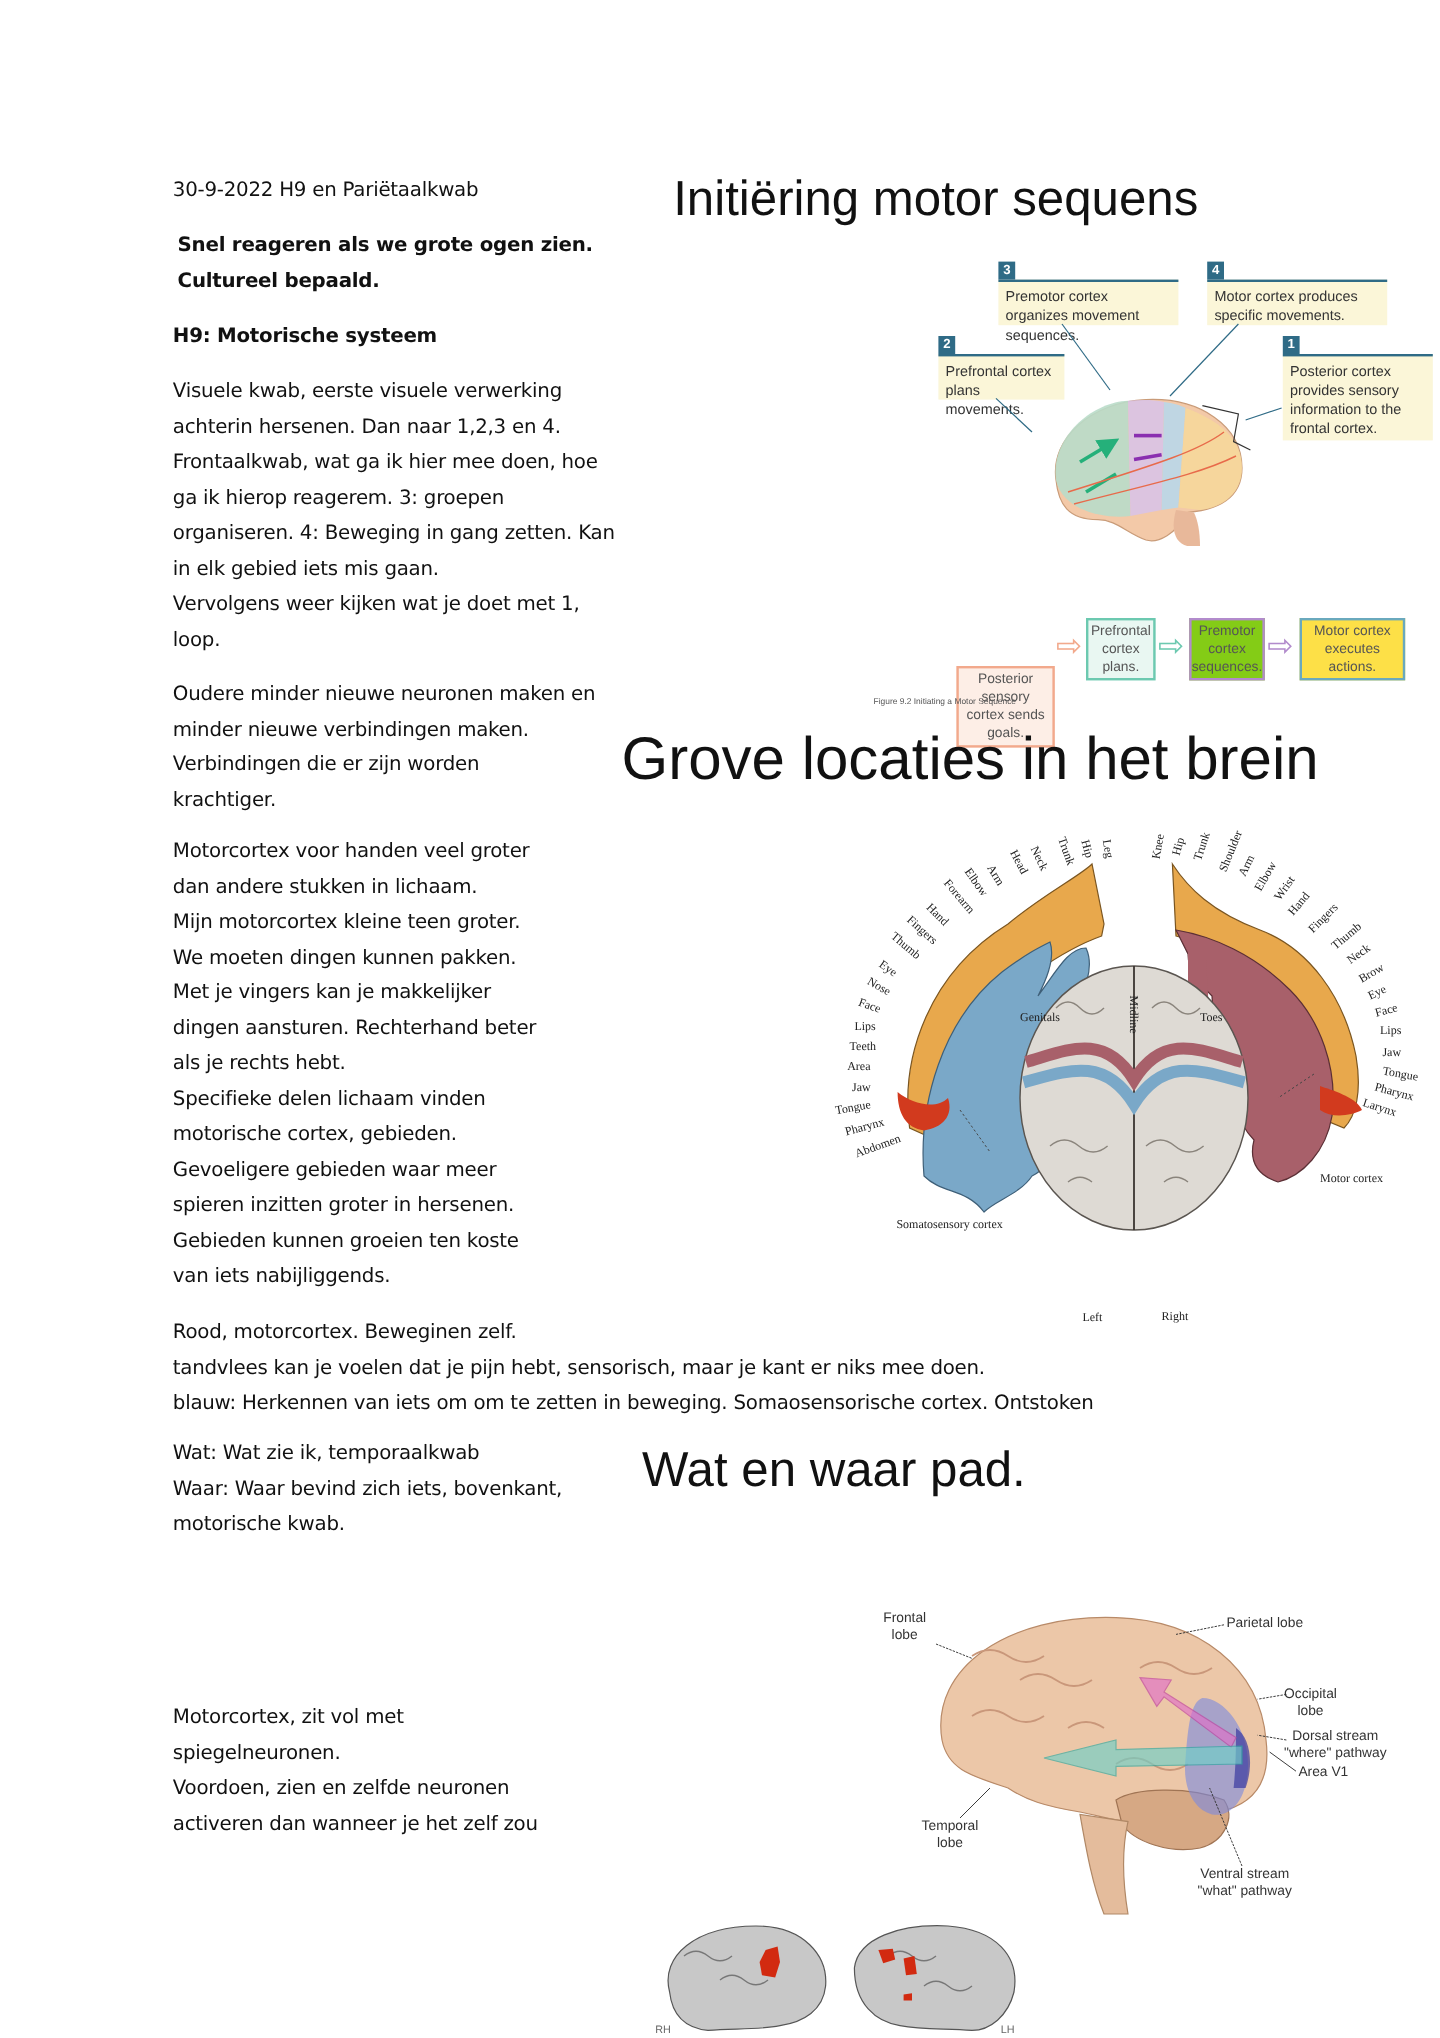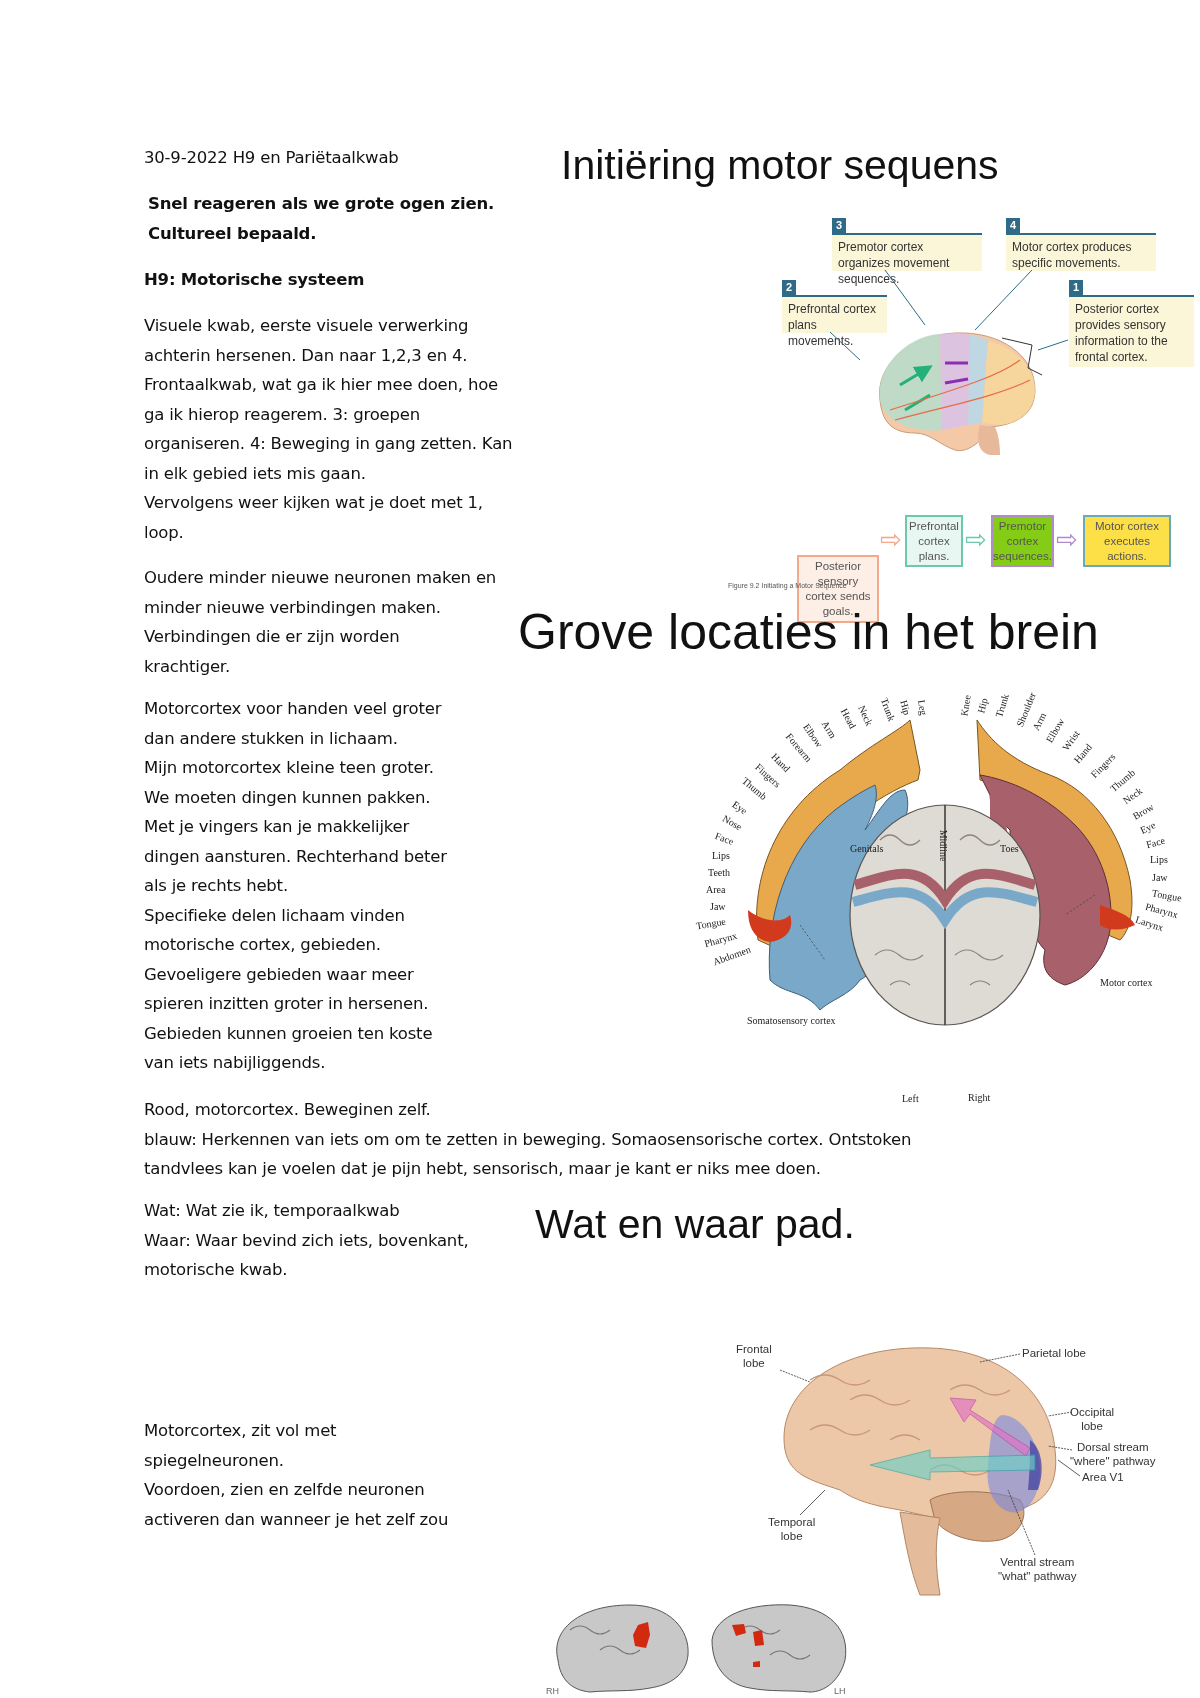--- a/index.html
+++ b/index.html
@@ -63,22 +63,22 @@
   <p>Specifieke delen lichaam vinden</p>
   <p>motorische cortex, gebieden.</p>
   <p>Gevoeligere gebieden waar meer</p>
   <p>spieren inzitten groter in hersenen.</p>
   <p>Gebieden kunnen groeien ten koste</p>
   <p>van iets nabijliggends.</p>
 </div>
 
 <div class="abs txt" style="left:144px; top:1095px; width:900px;">
   <p>Rood, motorcortex. Beweginen zelf.</p>
+  <p>tandvlees kan je voelen dat je pijn hebt, sensorisch, maar je kant er niks mee doen.</p>
   <p>blauw: Herkennen van iets om om te zetten in beweging. Somaosensorische cortex. Ontstoken</p>
-  <p>tandvlees kan je voelen dat je pijn hebt, sensorisch, maar je kant er niks mee doen.</p>
 </div>
 
 <div class="abs txt" style="left:144px; top:1196px;">
   <p>Wat: Wat zie ik, temporaalkwab</p>
   <p>Waar: Waar bevind zich iets, bovenkant,</p>
   <p>motorische kwab.</p>
 </div>
 
 <div class="abs txt" style="left:144px; top:1416px;">
   <p>Motorcortex, zit vol met</p>

